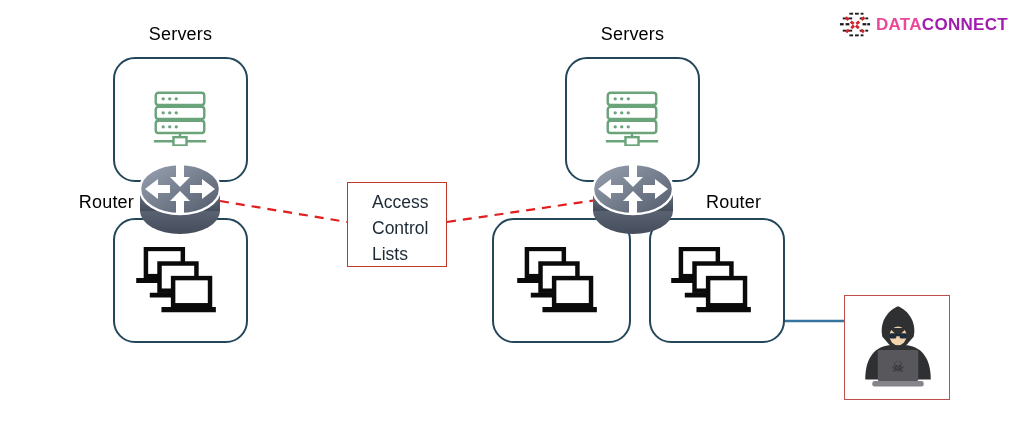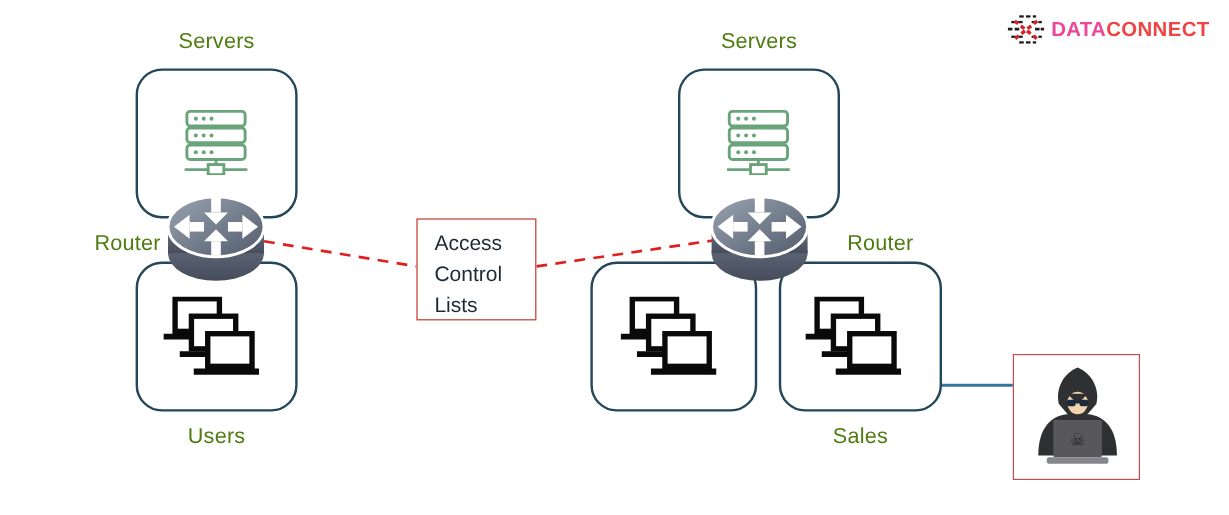--- a/index.html
+++ b/index.html
@@ -1,28 +1,28 @@
 <!DOCTYPE html>
 <html><head>
 <meta charset="utf-8">
 <style>
   html,body{margin:0;padding:0;background:#fff;}
   .canvas{position:relative;width:1024px;height:429px;background:#fff;overflow:hidden;
           font-family:"Liberation Sans",sans-serif;color:#1d2a36;}
   .node-box{position:absolute;background:#fff;border:2px solid #24465a;border-radius:22px;box-sizing:border-box;z-index:2;}
   .note-box{position:absolute;background:#fff;border:1.5px solid #c0392b;box-sizing:border-box;z-index:3;
-            padding:6px 8px 0 14px;font-size:17.5px;line-height:26px;white-space:pre-line;color:#1d2a36;}
+            padding:6px 8px 0 24px;font-size:17.5px;line-height:26px;white-space:pre-line;color:#1d2a36;}
   .hacker-box{position:absolute;background:#fff;border:1.5px solid #c0504d;box-sizing:border-box;z-index:3;}
-  .lbl{position:absolute;font-size:18px;color:#4d7c0f;text-align:center;z-index:5;letter-spacing:.2px;}
+  .lbl{position:absolute;font-size:18px;color:#000000;text-align:center;z-index:5;letter-spacing:.2px;}
   .icon-wrap{position:absolute;z-index:4;}
   #connector-layer{position:absolute;left:0;top:0;z-index:1;}
   .logo{position:absolute;top:10px;right:16px;display:flex;align-items:center;gap:5px;z-index:6;}
   .logo-text{font-size:17px;font-weight:bold;letter-spacing:.3px;white-space:nowrap;}
   .logo-text .p1{color:#ec4899;}
-  .logo-text .p2{color:#ef4444;font-weight:600;}
+  .logo-text .p2{color:#a21caf;font-weight:600;}
 </style>
 </head>
 <body>
 
 <div class="canvas">
 
   <svg width="0" height="0" style="position:absolute">
     <defs>
       <linearGradient id="gradTop" x1="0" y1="0" x2="1" y2="1">
         <stop offset="0" stop-color="#9aa3b2"></stop>
@@ -141,21 +141,20 @@
 
   <div class="lbl" style="left:58px;top:192px;width:76px;text-align:right;">Router</div>
   <svg class="icon-wrap" style="left:132px;top:159px;" width="96" height="80">
       <use href="#sym-router"></use>
     </svg>
 
   <div class="node-box" style="left:113px;top:218px;width:135px;height:125px;"></div>
   <svg class="icon-wrap" style="left:136px;top:247px;" width="82" height="68">
       <use href="#sym-laptops"></use>
     </svg>
-  <div class="lbl" style="left:113px;top:353px;width:135px;">Users</div>
 
   <div class="note-box" style="left:347px;top:182px;width:100px;height:85px;">Access
 Control
 Lists</div>
 
   <div class="lbl" style="left:565px;top:24px;width:135px;">Servers</div>
 
   <div class="node-box" style="left:565px;top:57px;width:135px;height:125px;"></div>
   <svg class="icon-wrap" style="left:604px;top:90px;" width="56" height="56">
       <use href="#sym-server"></use>
@@ -168,21 +167,20 @@
 
   <div class="node-box" style="left:492px;top:218px;width:139px;height:125px;"></div>
   <svg class="icon-wrap" style="left:517px;top:247px;" width="82" height="68">
       <use href="#sym-laptops"></use>
     </svg>
 
   <div class="node-box" style="left:649px;top:218px;width:136px;height:125px;"></div>
   <svg class="icon-wrap" style="left:671px;top:247px;" width="82" height="68">
       <use href="#sym-laptops"></use>
     </svg>
-  <div class="lbl" style="left:649px;top:353px;width:136px;">Sales</div>
 
   <div class="hacker-box" style="left:844px;top:295px;width:106px;height:105px;"></div>
   <svg class="icon-wrap" style="left:859px;top:302px;" width="78" height="88">
       <use href="#sym-hacker"></use>
     </svg>
 
   <div class="logo">
     <svg width="32" height="30">
         <use href="#sym-logo-globe"></use>
       </svg>

